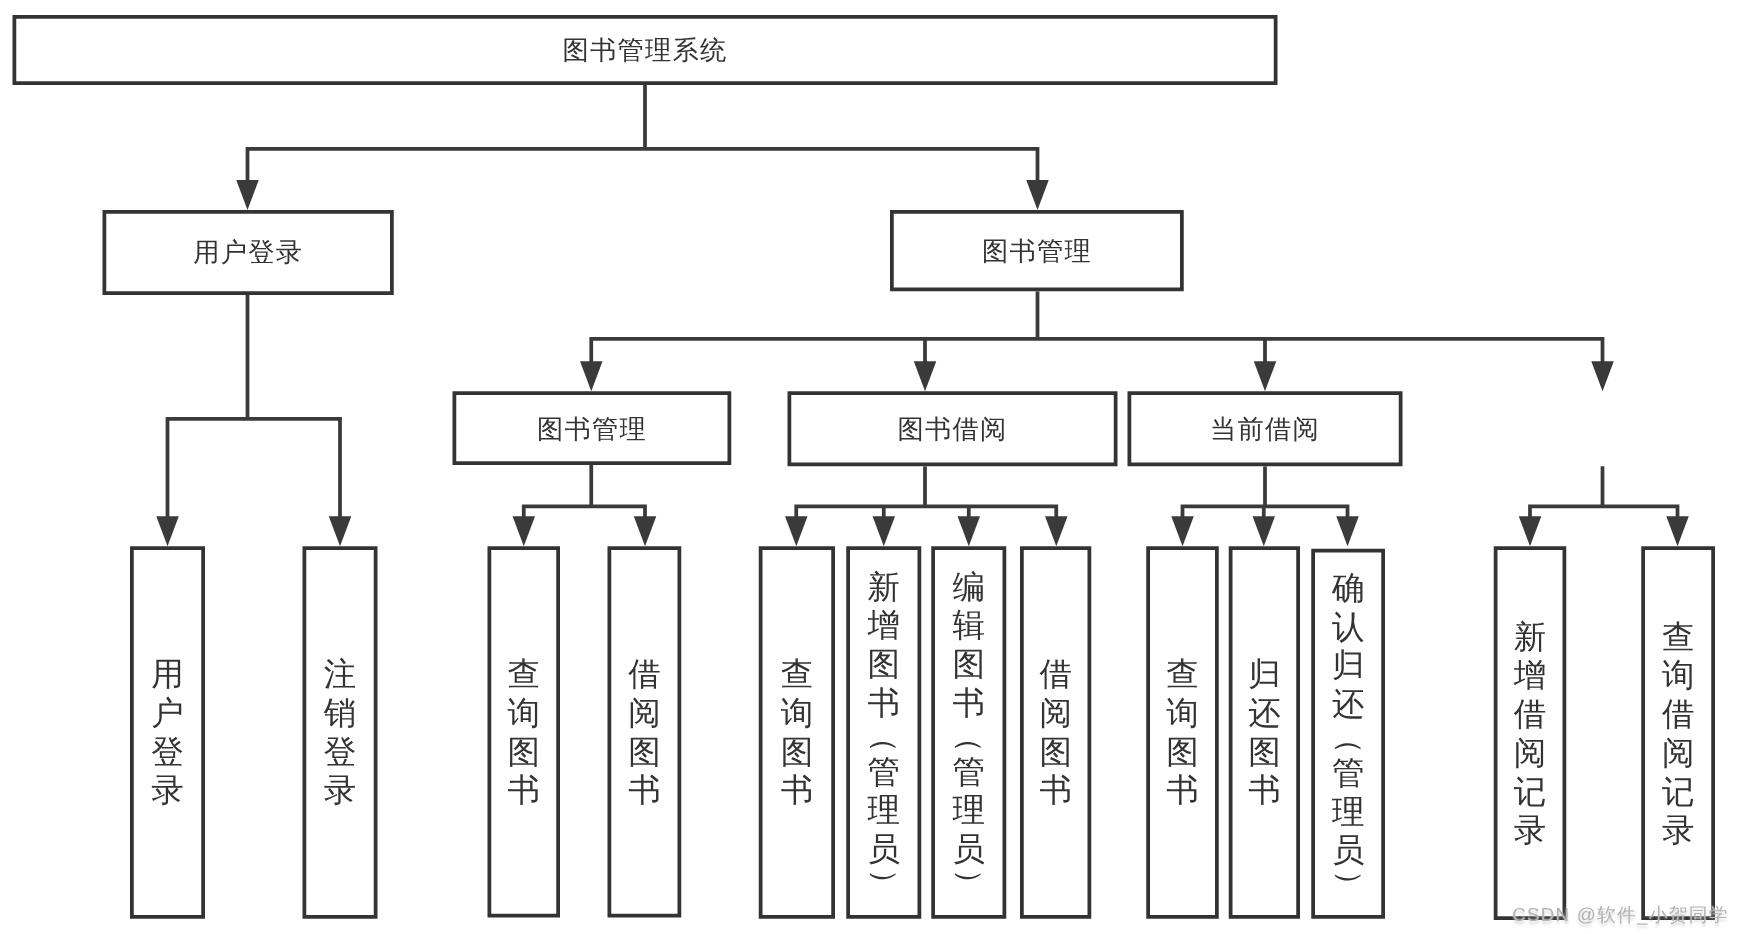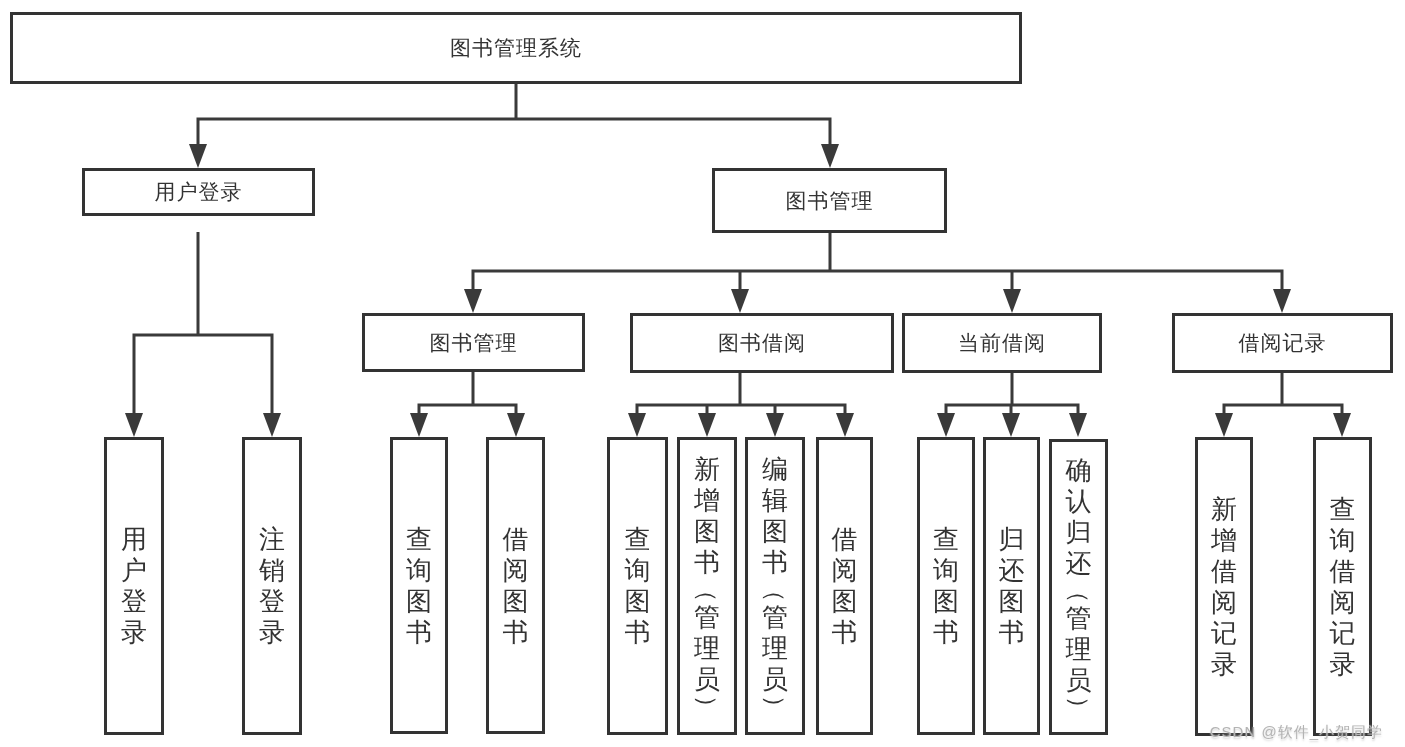--- a/index.html
+++ b/index.html
@@ -64,42 +64,39 @@
     <path d="M1012 373 V405 M944.5 405 H1079.5 M946 405 V415 M1011 405 V415 M1078 405 V415"></path>
     <polygon points="937,413 955,413 946,437"></polygon>
     <polygon points="1002,413 1020,413 1011,437"></polygon>
     <polygon points="1069,413 1087,413 1078,437"></polygon>
 
     <path d="M1282 373 V405 M1222.5 405 H1343.5 M1224 405 V415 M1342 405 V415"></path>
     <polygon points="1215,413 1233,413 1224,437"></polygon>
     <polygon points="1333,413 1351,413 1342,437"></polygon>
   </svg>
 
-  <div class="box" style="left:10px;top:12px;width:1012px;height:72px">
+  <div class="box" style="left:10px;top:12px;width:1012px;height:56px">
     <span class="hlabel">图书管理系统</span>
   </div>
 
-  <div class="box" style="left:82px;top:168px;width:233px;height:48px">
+  <div class="box" style="left:82px;top:168px;width:233px;height:68px">
     <span class="hlabel">用户登录</span>
   </div>
   <div class="box" style="left:712px;top:168px;width:235px;height:65px">
     <span class="hlabel">图书管理</span>
   </div>
 
   <div class="box" style="left:362px;top:313px;width:223px;height:59px">
     <span class="hlabel">图书管理</span>
   </div>
   <div class="box" style="left:630px;top:313px;width:264px;height:60px">
     <span class="hlabel">图书借阅</span>
   </div>
-  <div class="box" style="left:902px;top:313px;width:200px;height:60px">
+  <div class="box" style="left:902px;top:313px;width:220px;height:60px">
     <span class="hlabel">当前借阅</span>
-  </div>
-  <div class="box" style="left:1172px;top:313px;width:221px;height:60px">
-    <span class="hlabel">借阅记录</span>
   </div>
 
   <div class="box" style="left:104px;top:437px;width:60px;height:298px">
     <span class="vtext">
         <span class="vchar">用</span>
         <span class="vchar">户</span>
         <span class="vchar">登</span>
         <span class="vchar">录</span>
       </span>
   </div>

